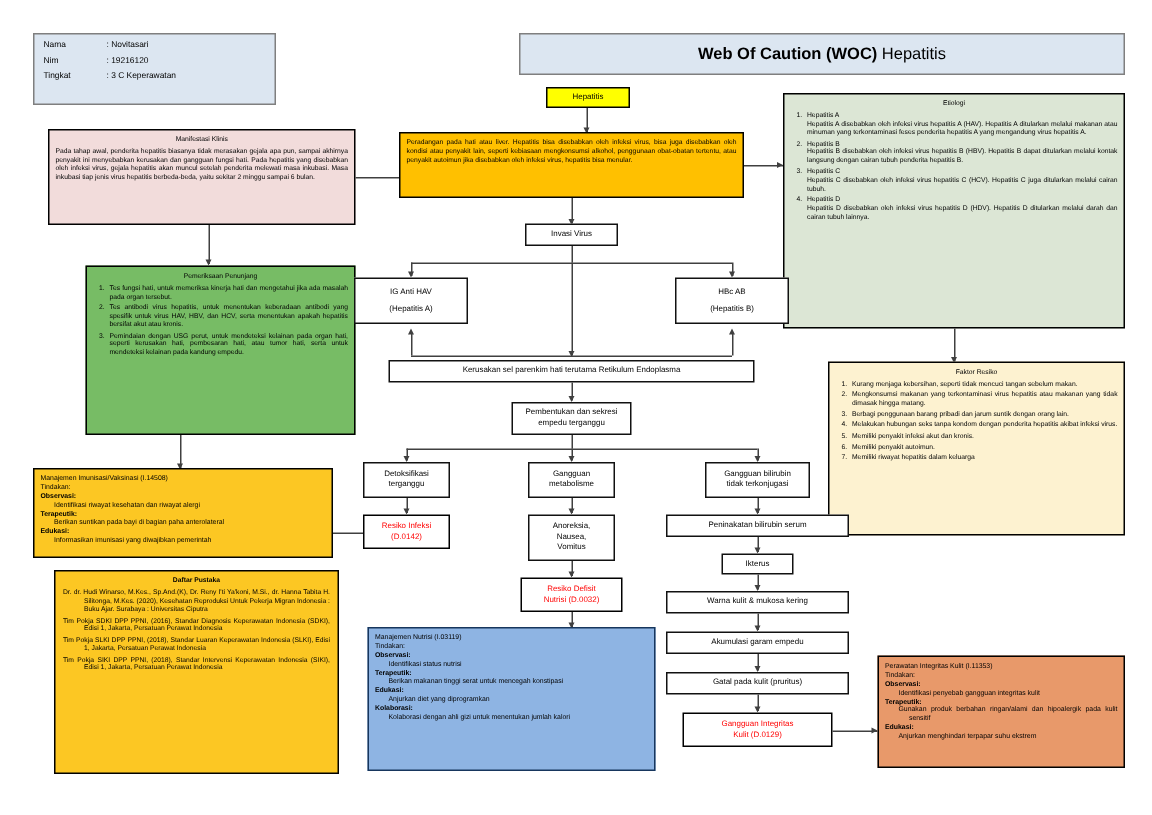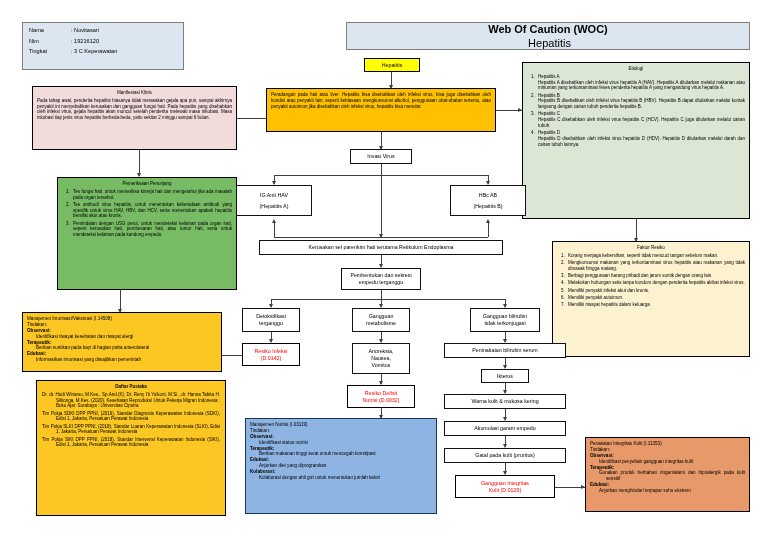--- a/index.html
+++ b/index.html
@@ -20,21 +20,20 @@
     overflow: hidden;
   }
 
   
   .box {
     position: absolute;
     box-sizing: border-box;
     border: 1px solid #000;
     line-height: 1.28;
     overflow: hidden;
-    flex-direction: column;
   }
   .plain {
     background: #ffffff;
     border: 1px solid #111;
     display: flex;
     align-items: center;
     justify-content: center;
     text-align: center;
     font-size: 5.3px;
     padding: 1px 2px;

